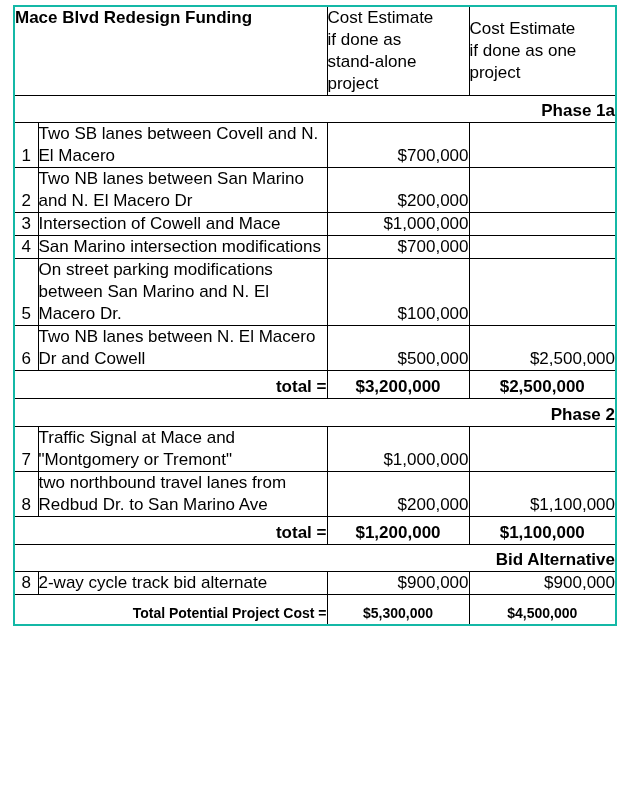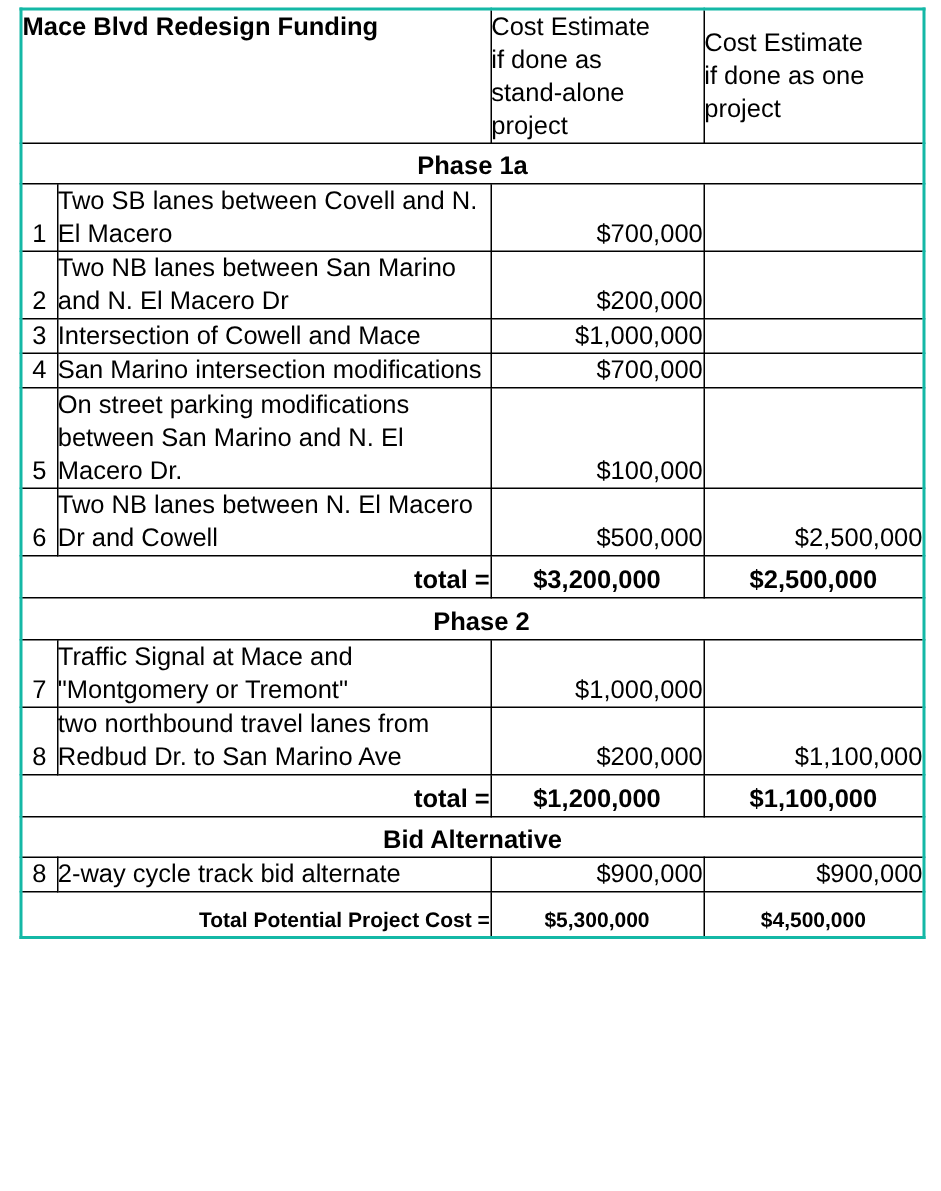--- a/index.html
+++ b/index.html
@@ -70,21 +70,21 @@
   .head-cell {
     text-align: left;
     padding: 3px 4px 4px 7px;
     vertical-align: top;
     line-height: 22px;
   }
   .head-cell.mid { vertical-align: middle; }
   .section {
     font-weight: bold;
     font-size: 18px;
-    text-align: center;
+    text-align: right;
     padding: 2px 4px 3px 7px;
     vertical-align: middle;
   }
   .section.regular { font-weight: normal; font-size: 17px; }
   .total-label {
     font-weight: bold;
     text-align: right;
     padding: 1px 7px 2px 4px;
     vertical-align: middle;
     white-space: nowrap;

